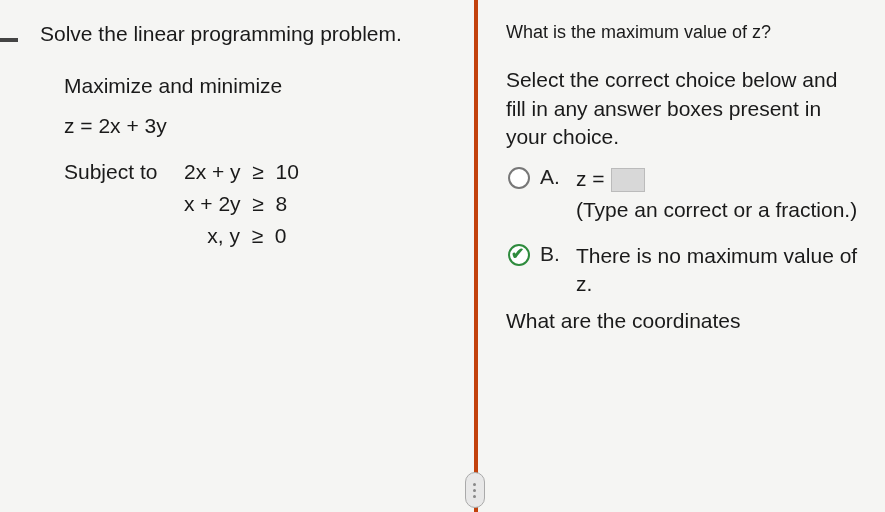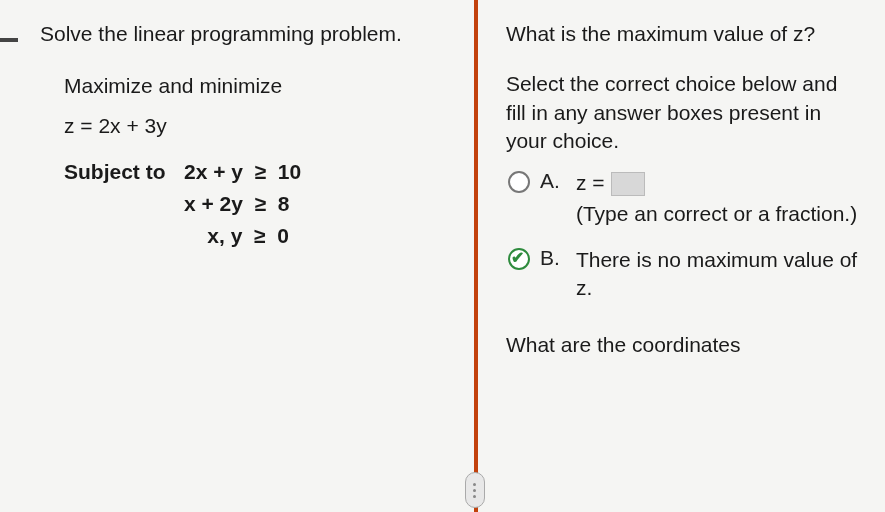--- a/index.html
+++ b/index.html
@@ -26,47 +26,47 @@
       height: 4px;
       background: #444;
     }
     .right-panel {
       width: 46%;
       padding: 20px 24px 0 28px;
     }
     .main-instruction { font-size: 21px; line-height: 1.35; margin-bottom: 26px; }
     .subheading { font-size: 21px; margin-left: 24px; margin-bottom: 16px; }
     .formula { font-size: 21px; margin-left: 24px; margin-bottom: 22px; }
-    .constraints { margin-left: 24px; font-size: 21px; font-weight: bold; }
+    .constraints { margin-left: 24px; font-size: 21px; }
     .constraints-row { display: flex; }
     .constraints-label { width: 120px; }
     .constraints-body { display: flex; flex-direction: column; gap: 8px; justify-content: center; }
     .constraints-body .cline { white-space: pre; }
-    .question-heading { font-size: 21px; line-height: 1.35; margin-bottom: 22px; }
+    .question-heading { font-size: 18px; line-height: 1.35; margin-bottom: 22px; }
     .select-instruction { font-size: 21px; line-height: 1.35; margin-bottom: 14px; }
     .options { display: flex; flex-direction: column; gap: 18px; margin-left: 2px; }
     .option { display: flex; align-items: flex-start; gap: 10px; }
     .radio {
       flex: 0 0 22px; height: 22px; border: 2px solid #777; border-radius: 50%;
       margin-top: 2px; background: #fff; position: relative;
     }
     .radio.checked { border-color: #2e8b3d; }
     .radio.checked::after {
       content: '✔'; color: #2e8b3d; font-size: 16px; font-weight: bold;
       position: absolute; left: 1px; top: -2px;
     }
     .opt-letter { width: 26px; font-size: 21px; font-weight: 500; color: #222; }
     .opt-body { font-size: 21px; line-height: 1.35; flex: 1; }
     .answer-line { display: flex; align-items: center; gap: 6px; }
     .answer-box {
       display: inline-block; width: 34px; height: 24px;
       background: #d8d8d8; border: 1px solid #bbb;
     }
     .opt-hint { font-size: 21px; line-height: 1.35; margin-top: 2px; }
-    .followup { font-size: 21px; margin-top: 30px; }
+    .followup { font-size: 21px; margin-top: 10px; }
     .divider-knob {
       position: absolute;
       right: -11px;
       bottom: 4px;
       width: 20px; height: 36px;
       background: #e8e8e8;
       border: 1px solid #aaa;
       border-radius: 10px;
       display:flex; flex-direction:column; align-items:center; justify-content:center; gap:3px;
       font-size: 4px;

